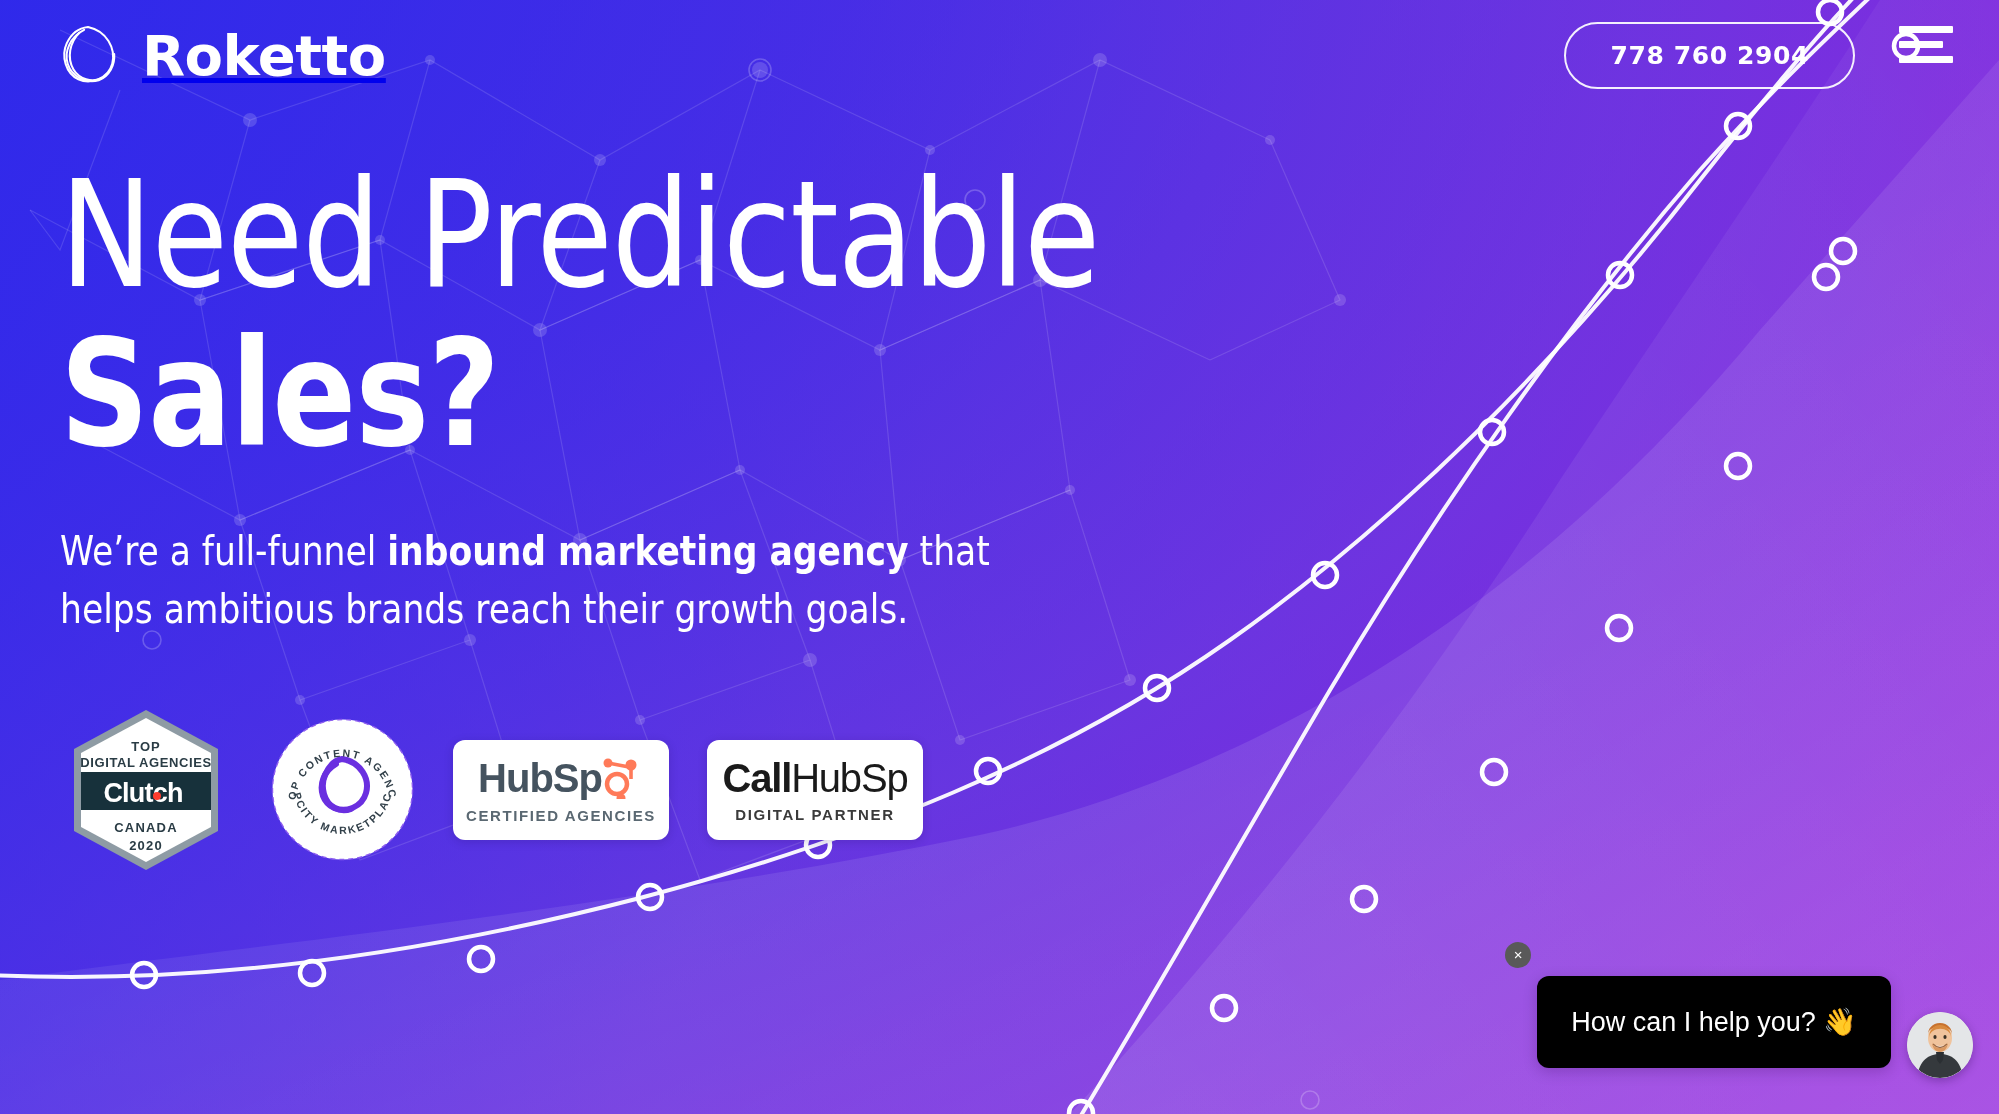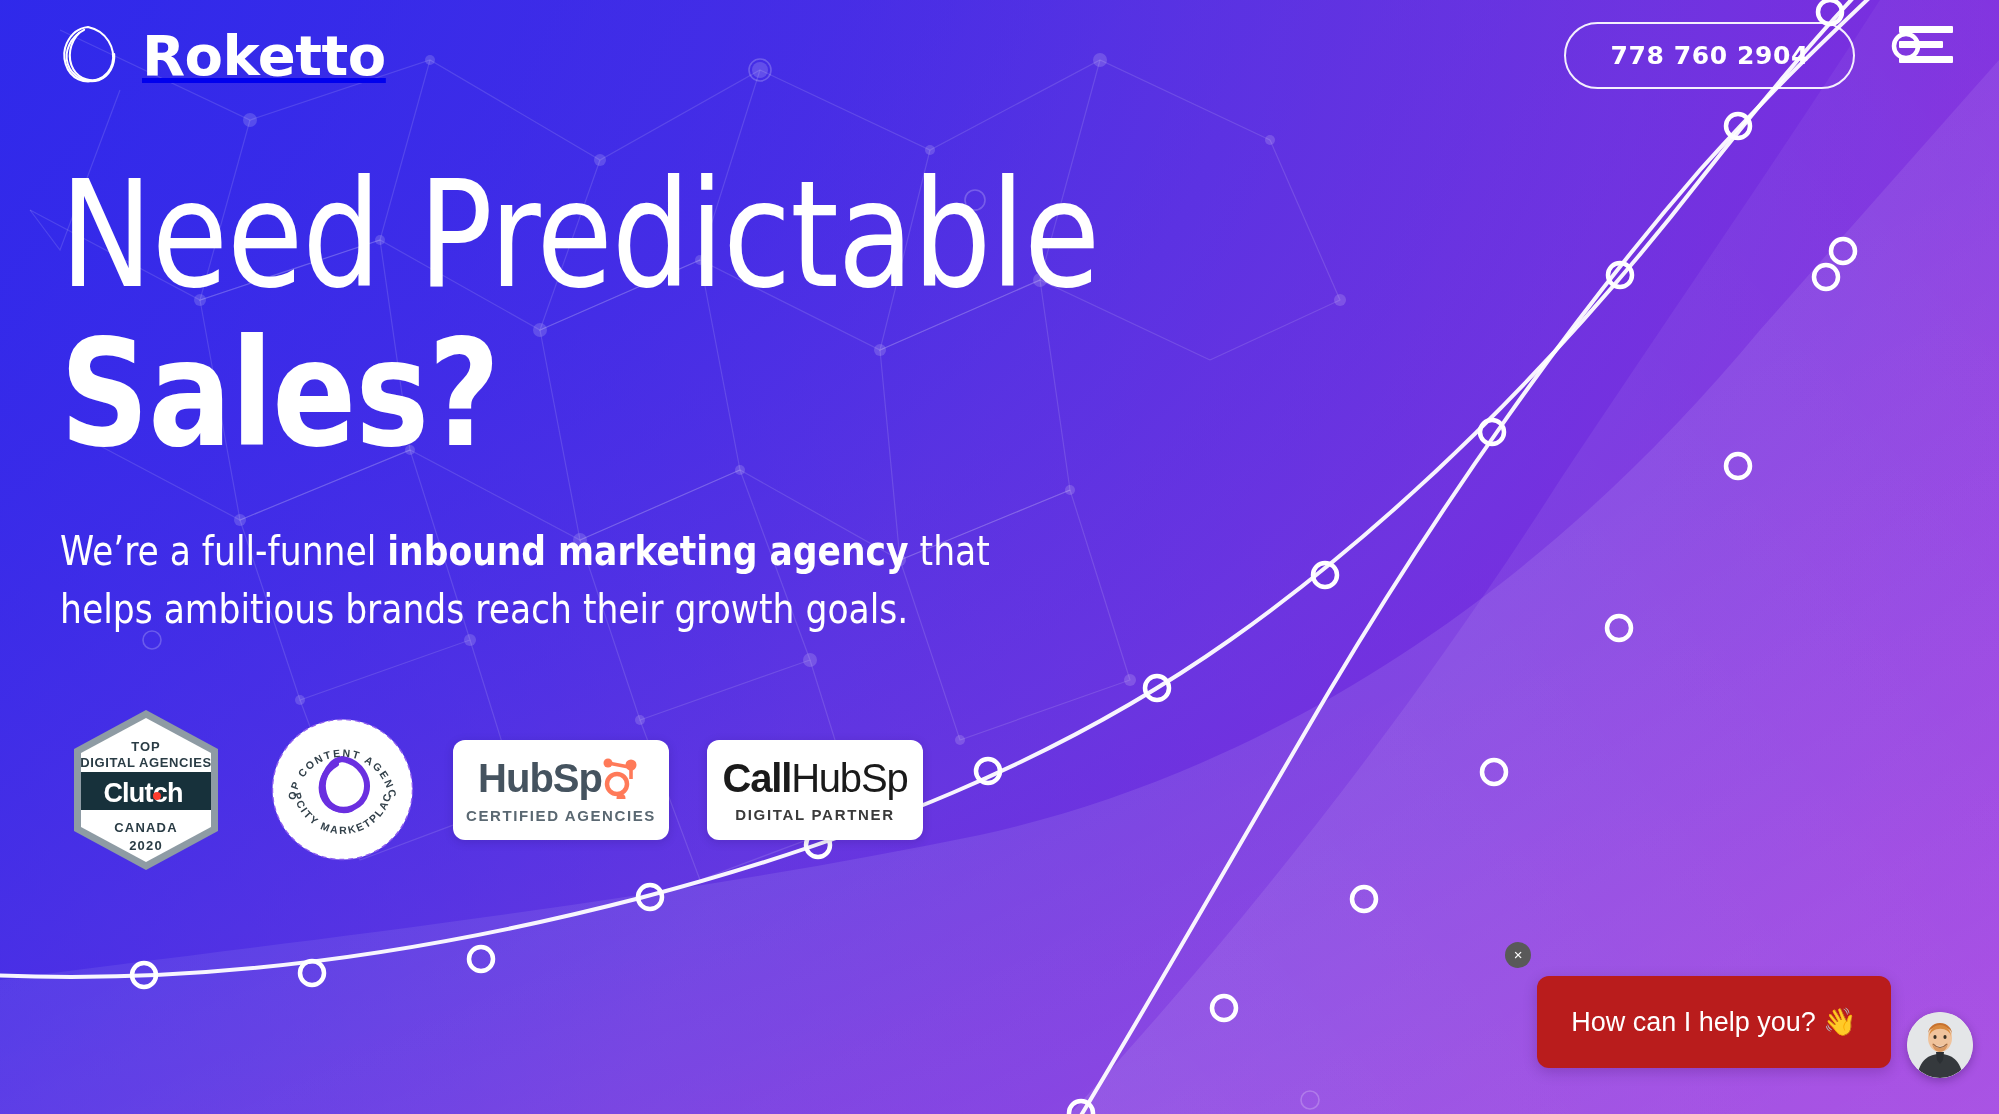--- a/index.html
+++ b/index.html
@@ -106,21 +106,21 @@
 
   
   .chat { position:absolute; right:26px; bottom:36px; display:flex; align-items:flex-end; z-index:50; }
   .chat-close {
     position:absolute; left:-32px; top:-34px;
     width:26px; height:26px; border-radius:50%; background:#595959;
     border:none; cursor:pointer; color:#fff; font-size:15px; line-height:26px; text-align:center;
     font-family:"Liberation Sans", sans-serif;
   }
   .chat-bubble {
-    background:#b91c1c; color:#fff; border-radius:12px;
+    background:#000000; color:#fff; border-radius:12px;
     padding:30px 34px; font-size:27px; white-space:nowrap; cursor:pointer;
     font-family:"Liberation Sans", sans-serif; margin-right:16px; margin-bottom:10px;
     box-shadow:0 4px 14px rgba(40,0,70,.22);
   }
   .chat-avatar {
     width:66px; height:66px; border-radius:50%; overflow:hidden; cursor:pointer;
     background:#E2E4E6; position:relative; box-shadow:0 3px 10px rgba(30,0,60,.3);
   }
   .chat-avatar svg { display:block; width:66px; height:66px; }
 </style>

